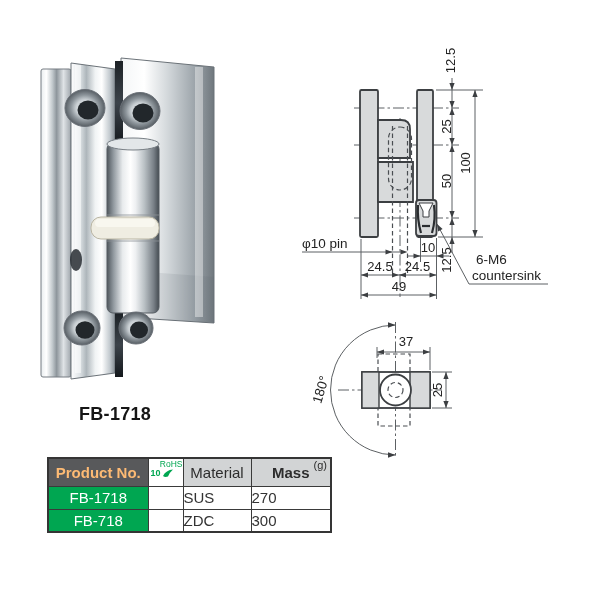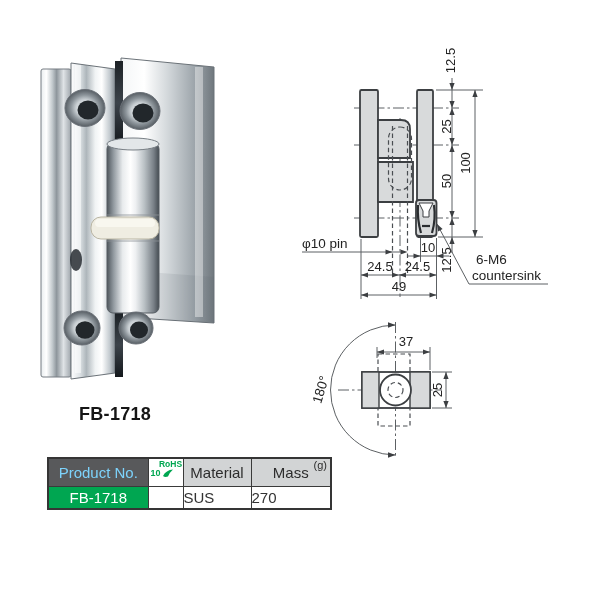--- a/index.html
+++ b/index.html
@@ -18,27 +18,27 @@
   
   .model{position:absolute;left:79px;top:404px;font-size:18px;font-weight:bold;
          color:#151515;letter-spacing:.3px;}
   
   table.spec{position:absolute;left:47px;top:457px;border-collapse:collapse;
              table-layout:fixed;border:2px solid #353535;}
   table.spec th,table.spec td{border:1px solid #3a3a3a;padding:0;overflow:hidden;}
   .col-prod{width:100px;} .col-rohs{width:35px;} .col-mat{width:68px;} .col-mass{width:80px;}
   tr.hdr{height:28px;}
   tr.r{height:23px;}
-  th.prod{background:#58595b;color:#7dd3fc;font-size:15px;font-weight:normal;text-align:center;}
+  th.prod{background:#58595b;color:#fdba74;font-size:15px;font-weight:bold;text-align:center;}
   th.gray{background:#d2d4d5;color:#2d2d2d;font-size:15px;font-weight:normal;}
   th.mass{position:relative;}
   th.mass .gunit{position:absolute;top:0px;right:3px;font-size:11px;color:#2d2d2d;}
-  th.mass .mword{position:relative;top:0;}
+  th.mass .mword{position:relative;top:0;font-weight:bold;}
   th.rohs{background:#ffffff;vertical-align:top;}
-  .rohs-l1{font-size:8.5px;font-weight:bold;color:#00a651;line-height:9px;text-align:center;padding:1px 0 0 10px;}
+  .rohs-l1{font-size:8.5px;font-weight:normal;color:#00a651;line-height:9px;text-align:right;padding:1px 0 0 10px;}
   .rohs-l2{font-size:9px;font-weight:bold;color:#00a651;line-height:9px;text-align:left;padding-left:2px;
            display:flex;align-items:center;gap:1px;}
   td.green{background:#00a651;color:#ffffff;font-size:15px;text-align:center;border-top:2px solid #ffffff;}
   td.val{background:#ffffff;color:#333333;font-size:15px;text-align:left;}
   td.blank{background:#ffffff;}
 </style>
 </head>
 <body>
 
 <div class="canvas">
@@ -283,16 +283,22 @@
         </th>
       </tr>
     </thead>
     <tbody>
       <tr class="r">
         <td class="green">FB-1718</td>
         <td class="blank"></td>
         <td class="val">SUS</td>
         <td class="val">270</td>
       </tr>
+      <tr class="r">
+        <td class="green">FB-718</td>
+        <td class="blank"></td>
+        <td class="val">ZDC</td>
+        <td class="val">300</td>
+      </tr>
     </tbody>
   </table>
 
 </div>
 
 </body></html>

